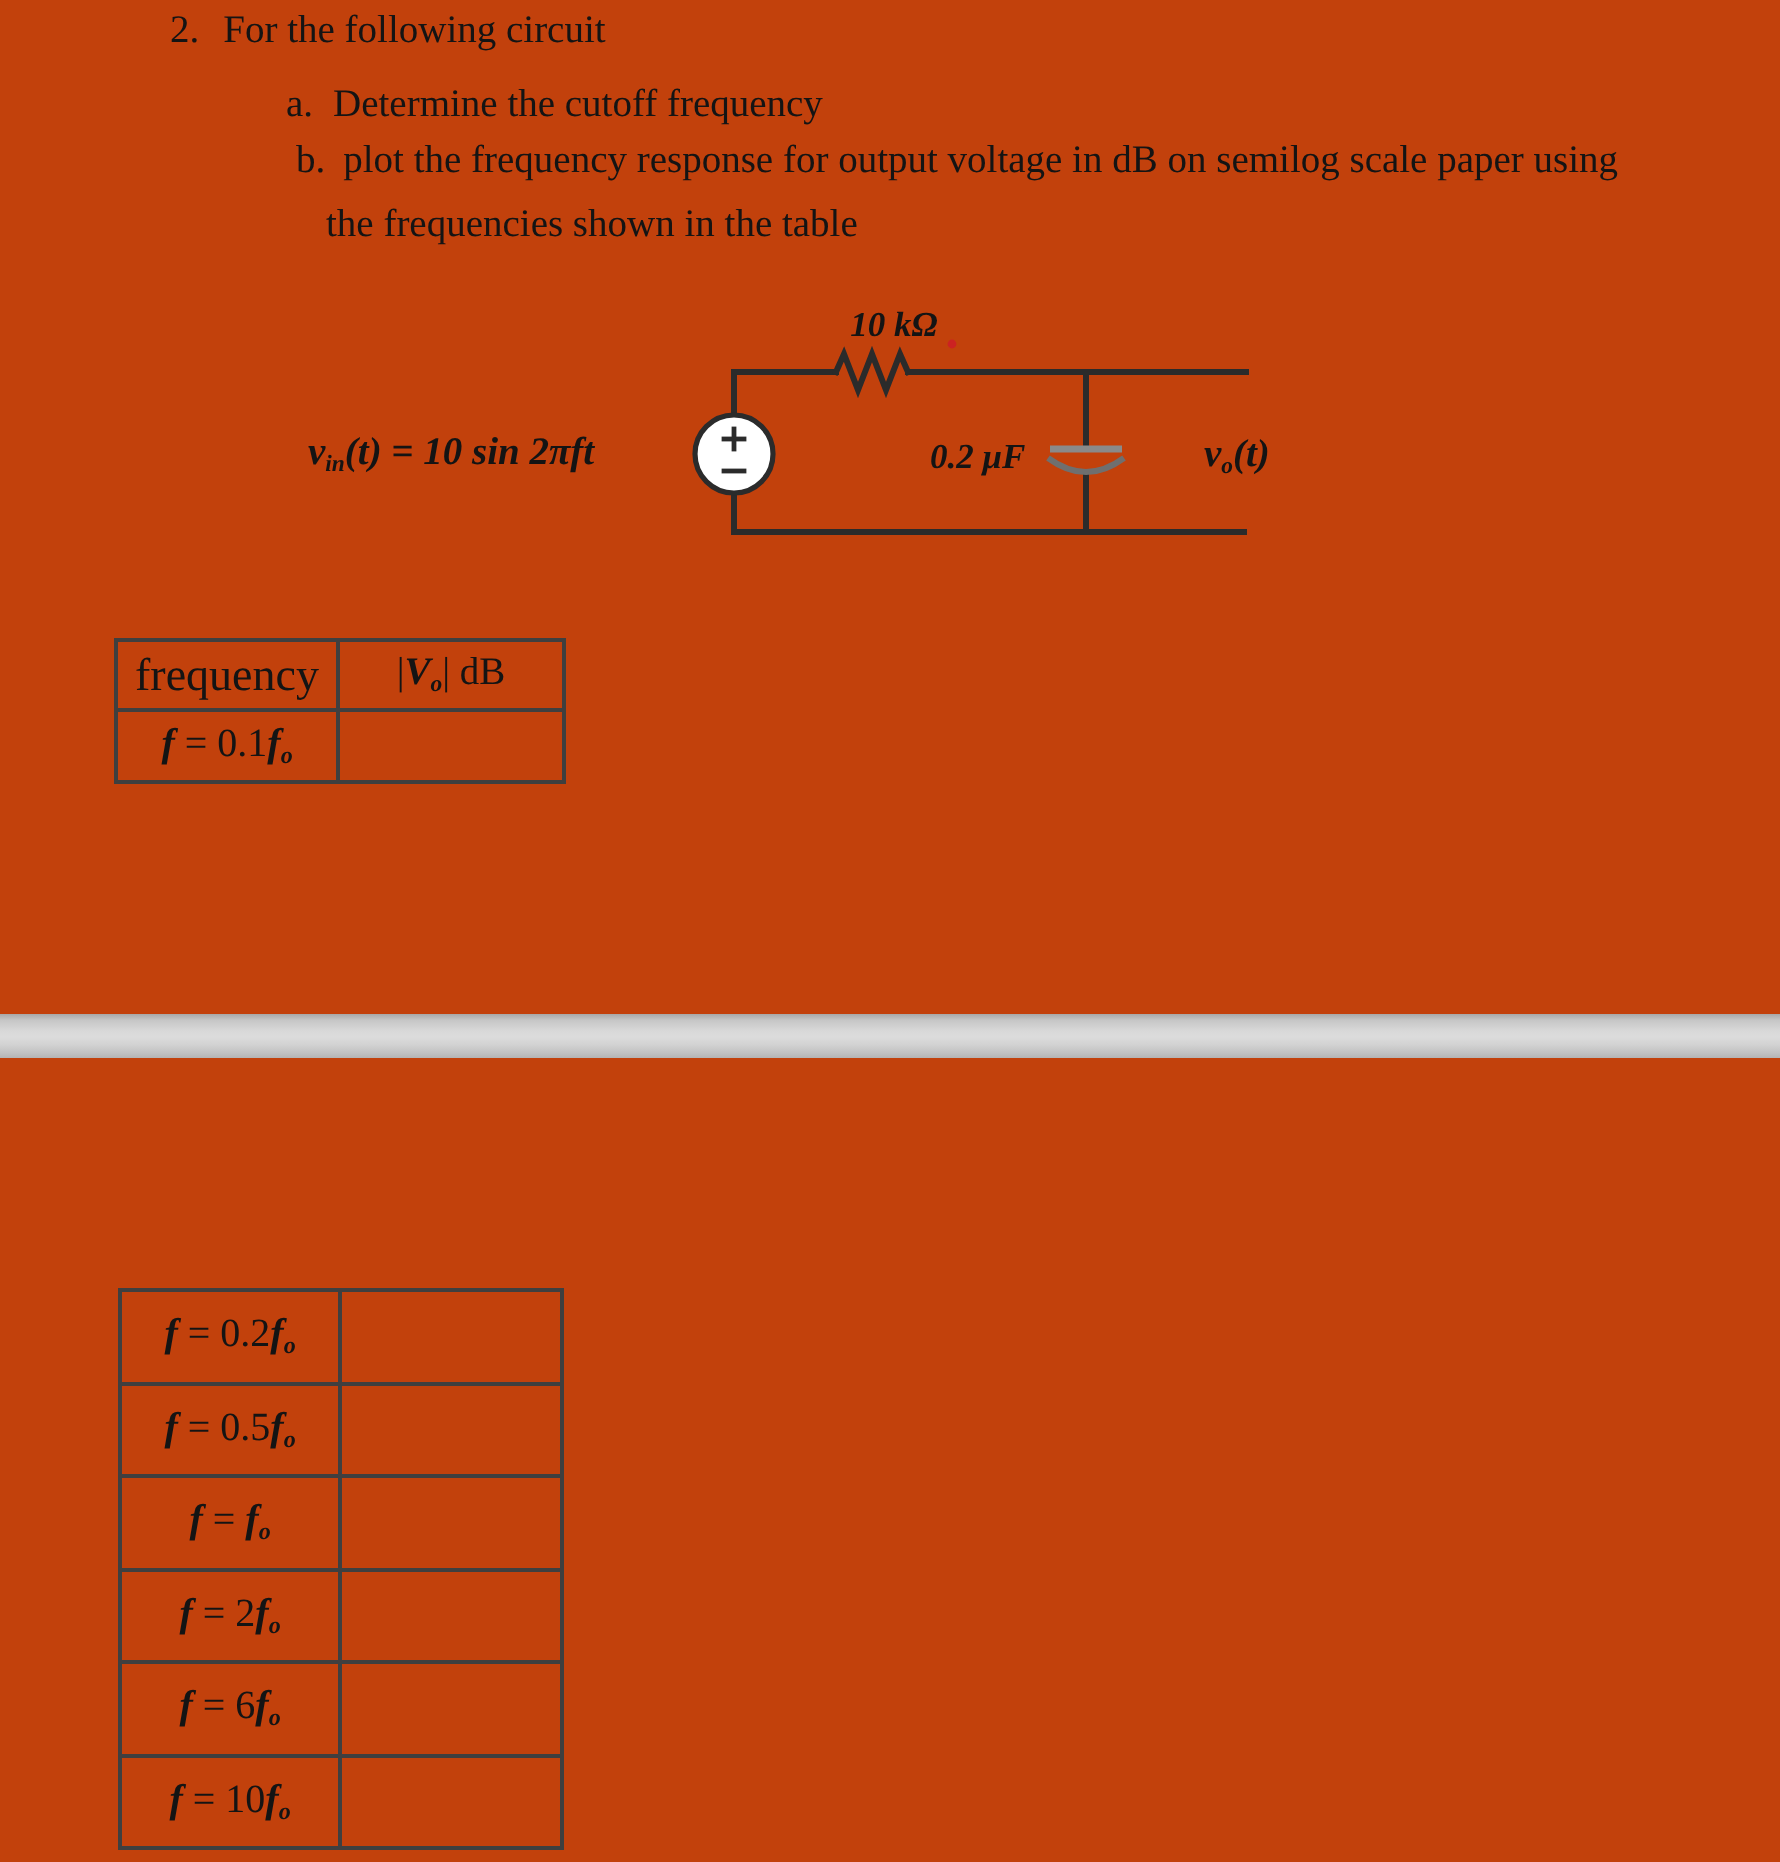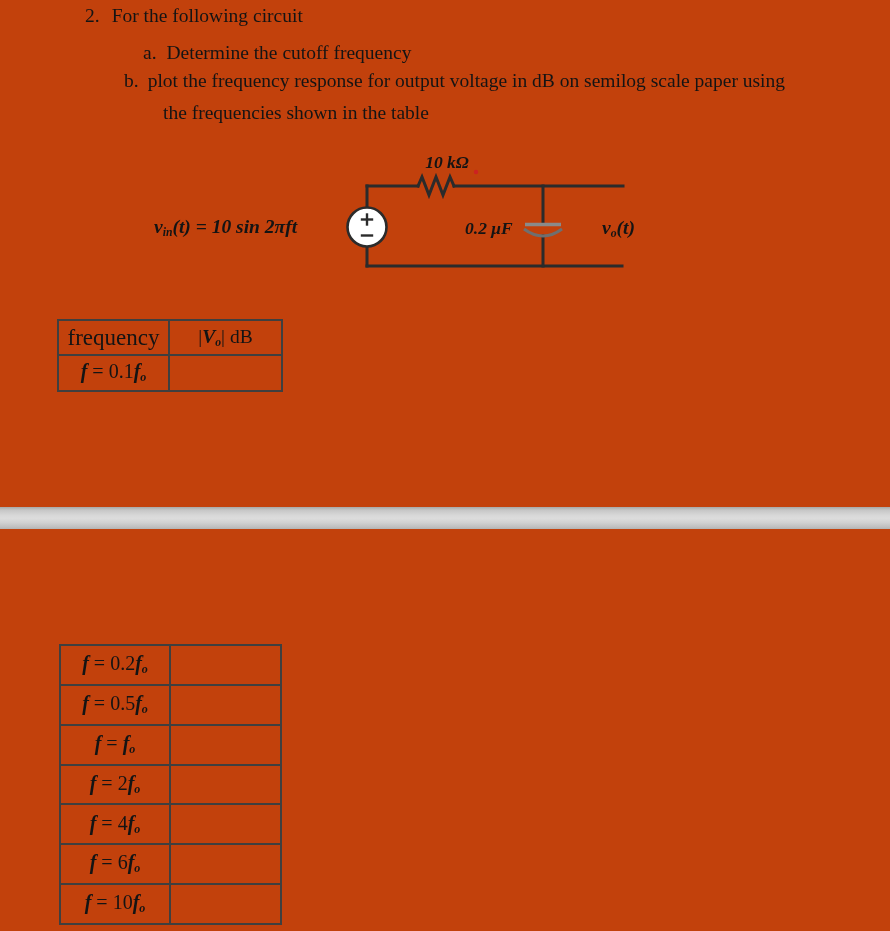--- a/index.html
+++ b/index.html
@@ -61,21 +61,21 @@
 <body>
 
 <div id="page">
 
   <div class="abs doc-line" style="left:85px;top:4px;">
     <span class="lead">2.</span><span class="gap12">For the following circuit</span>
   </div>
   <div class="abs doc-line" style="left:143px;top:41px;">
     <span class="lead">a.</span><span class="gap10">Determine the cutoff frequency</span>
   </div>
-  <div class="abs doc-line" style="left:124px;top:69px;">
+  <div class="abs doc-line" style="left:148px;top:69px;">
     <span class="lead">b.</span><span class="gap9">plot the frequency response for output voltage in dB on semilog scale paper using</span>
   </div>
   <div class="abs doc-line" style="left:163px;top:101px;">the frequencies shown in the table</div>
 
   <svg class="abs" style="left:338px;top:148px;" width="310" height="142" viewBox="0 0 310 142">
 
     <g fill="none" stroke="#2b2b2b" stroke-width="3" stroke-linecap="square">
       <line x1="29" y1="38" x2="80" y2="38"></line>
       <path d="M80,38 l4,-9 l7,18 l7,-18 l7,18 l7,-18 l4,9" stroke-linejoin="miter"></path>
       <line x1="116" y1="38" x2="285" y2="38"></line>
@@ -150,26 +150,20 @@
       <td class="c2"></td>
     </tr>
     <tr>
       <td class="c1">
         <span class="mi">f</span><span class="up pre"> = 2</span><span class="mi">f</span><span class="mi msub">o</span>
       </td>
       <td class="c2"></td>
     </tr>
     <tr>
       <td class="c1">
-        <span class="mi">f</span><span class="up pre"> = 4</span><span class="mi">f</span><span class="mi msub">o</span>
-      </td>
-      <td class="c2"></td>
-    </tr>
-    <tr>
-      <td class="c1">
         <span class="mi">f</span><span class="up pre"> = 6</span><span class="mi">f</span><span class="mi msub">o</span>
       </td>
       <td class="c2"></td>
     </tr>
     <tr>
       <td class="c1">
         <span class="mi">f</span><span class="up pre"> = 10</span><span class="mi">f</span><span class="mi msub">o</span>
       </td>
       <td class="c2"></td>
     </tr>

